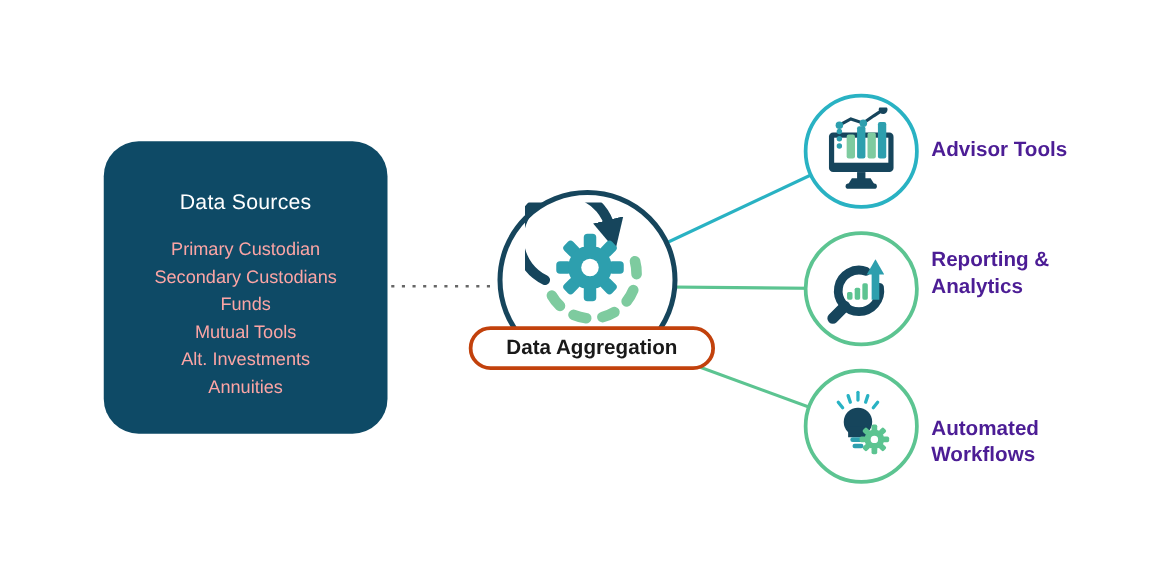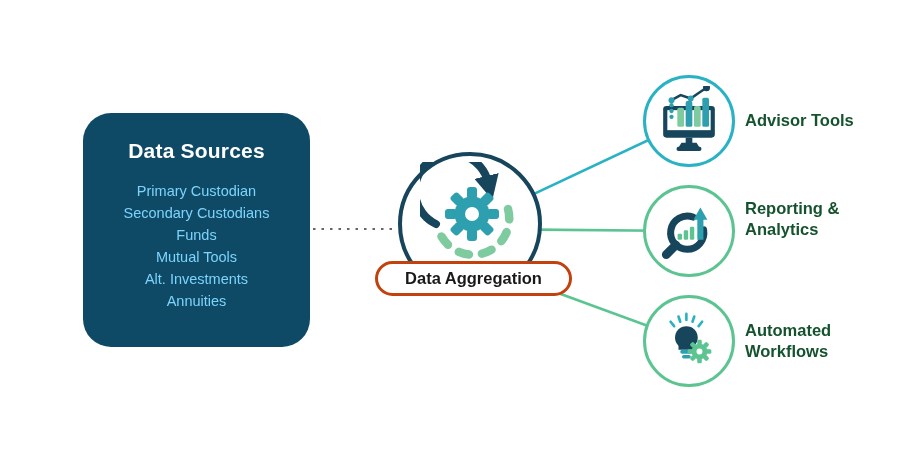--- a/index.html
+++ b/index.html
@@ -24,29 +24,30 @@
     left: 83px; top: 113px;
     width: 227px; height: 234px;
     background: #0e4a66;
     border-radius: 28px;
     z-index: 2;
     color: #ffffff;
     text-align: center;
     padding-top: 26px;
   }
   .source-box .box-title {
-    font-size: 21px;
-    font-weight: 700;
+    font-size: 17px;
+    font-weight: 400;
     letter-spacing: 0.2px;
     margin-bottom: 17px;
+    margin-top: 13px;
   }
   .source-box .box-item {
     font-size: 14.5px;
     line-height: 22px;
-    color: #7dd3fc;
+    color: #fca5a5;
     font-weight: 400;
   }
 
   
   .hub-circle {
     position: absolute;
     left: 398px; top: 152px;
     width: 144px; height: 144px;
     background: #ffffff;
     border: 4px solid #16455c;
@@ -86,26 +87,26 @@
   #node-advisor   { left: 643px; top: 75px;  }
   #node-reporting { left: 643px; top: 185px; }
   #node-automated { left: 643px; top: 295px; }
 
   .node-label {
     position: absolute;
     left: 745px;
     z-index: 2;
     font-size: 16.5px;
     font-weight: 700;
-    color: #14532d;
+    color: #4c1d95;
     line-height: 21px;
   }
   #label-advisor   { top: 110px; width: 160px; }
   #label-reporting { top: 198px; width: 118px; }
-  #label-automated { top: 320px; width: 112px; }
+  #label-automated { top: 333px; width: 112px; }
 </style>
 </head>
 <body>
 
 <svg id="connectors" viewBox="0 0 924 461" xmlns="http://www.w3.org/2000/svg">
   <line x1="313" y1="229" x2="398" y2="229" stroke="#666666" stroke-width="2" stroke-dasharray="2.5 6"></line>
   <line x1="470" y1="224" x2="689" y2="121" stroke="#29b2c3" stroke-width="2.6"></line>
   <line x1="470" y1="229" x2="689" y2="231" stroke="#5cc491" stroke-width="2.6"></line>
   <line x1="528" y1="282" x2="689" y2="341" stroke="#5cc491" stroke-width="2.6"></line>
 </svg>

